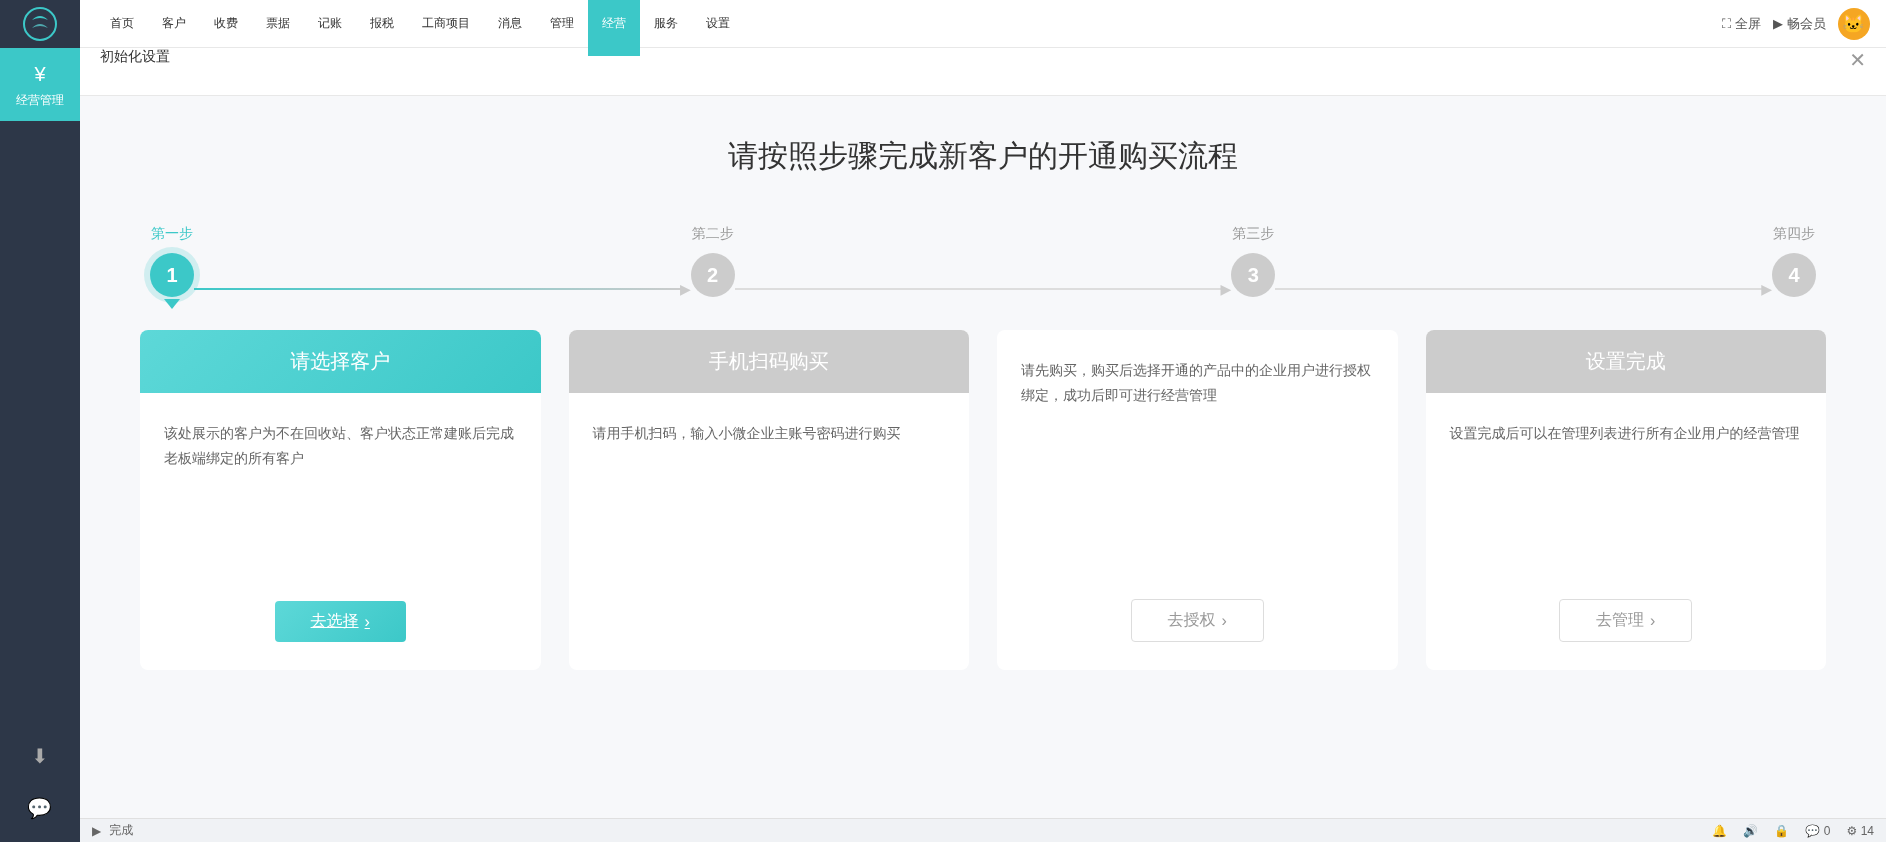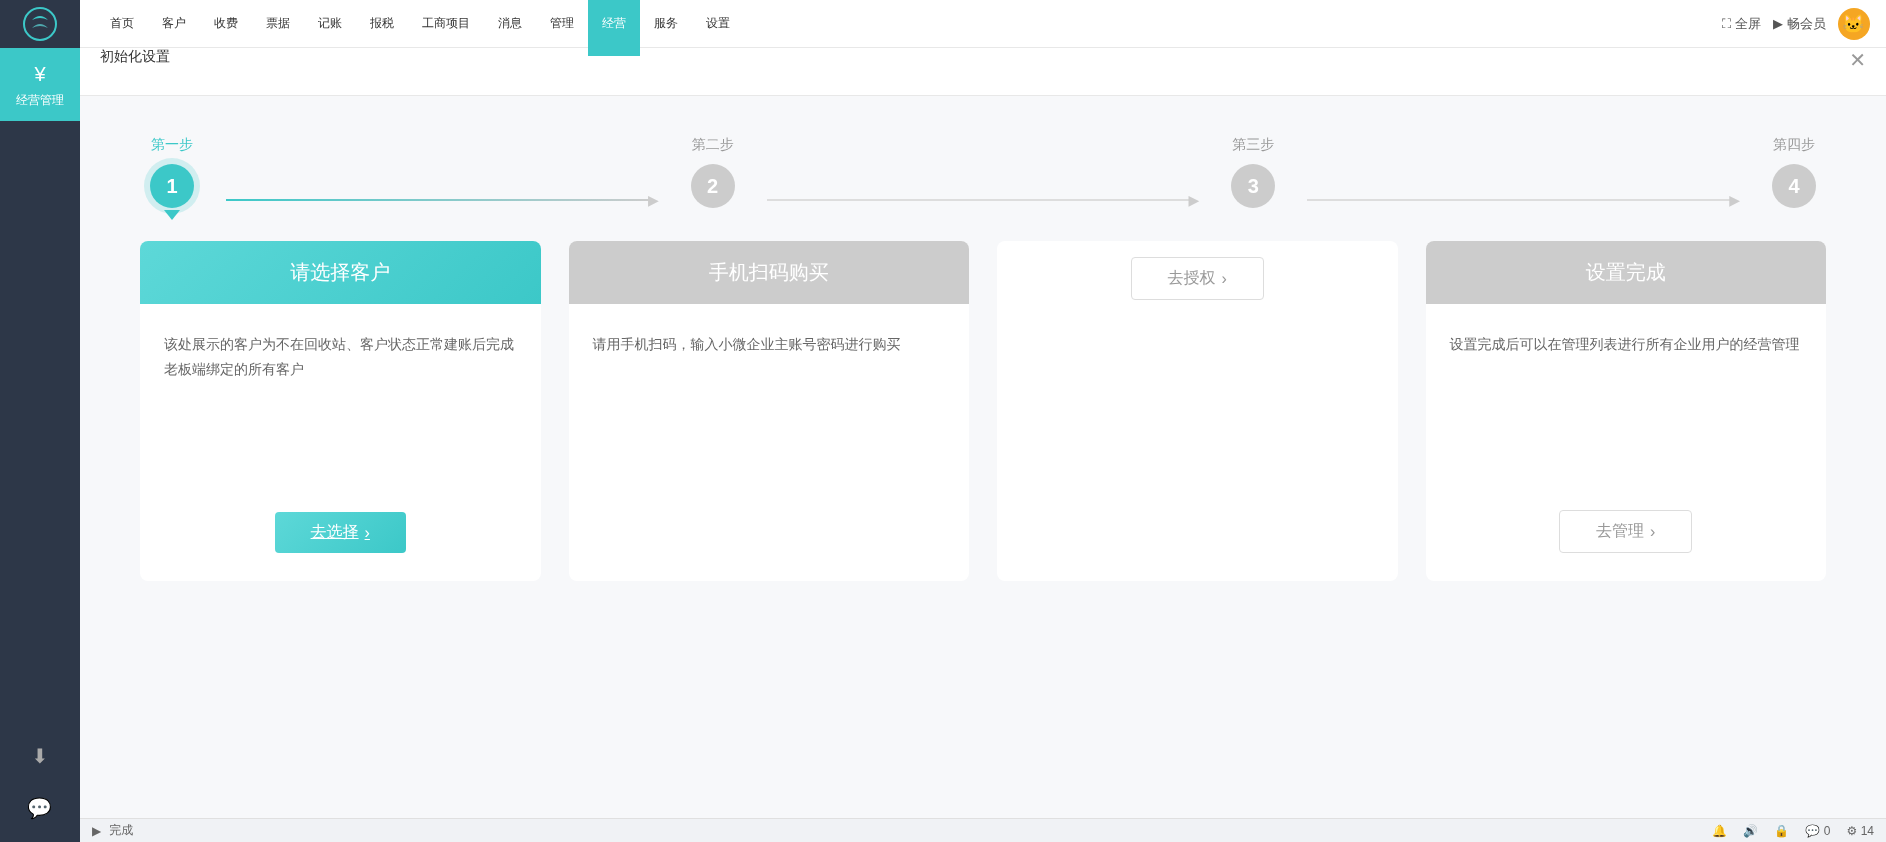--- a/index.html
+++ b/index.html
@@ -257,21 +257,20 @@
       gap: 16px;
       align-items: center;
     }
 
     
     .steps-wrapper {
       display: flex;
       align-items: flex-start;
       padding: 0 10px;
       margin-bottom: 8px;
-      gap: 32px;
     }
     .step-item {
       display: flex;
       flex-direction: column;
       align-items: center;
       min-width: 0;
     }
     .connector-wrapper {
       flex: 1;
       display: flex;
@@ -344,20 +343,21 @@
 </div>
 
 <div class="main-content">
 
   <div class="breadcrumb-bar">
     <span>初始化设置</span>
     <span class="close-btn">✕</span>
   </div>
 
   <div class="page-body">
+    <div class="page-title">请按照步骤完成新客户的开通购买流程</div>
 
     <div class="steps-wrapper">
 
       <div class="step-item">
         <span class="step-label" style="color:#3cc8c8;">第一步</span>
         <div class="step-circle" style="background:#3cc8c8; box-shadow: 0 0 0 6px rgba(60,200,200,0.2);">
           <span>1</span>
         </div>
 
         <div style="width:0;height:0;border-left:8px solid transparent;border-right:8px solid transparent;border-top:10px solid #3cc8c8;margin-top:2px;"></div>
@@ -423,20 +423,23 @@
         </div>
         <div class="card-body">
           <span>请用手机扫码，输入小微企业主账号密码进行购买</span>
         </div>
         <div class="card-footer">
           
         </div>
       </div>
 
       <div class="step-card">
+        <div class="card-body">
+          <span>请先购买，购买后选择开通的产品中的企业用户进行授权绑定，成功后即可进行经营管理</span>
+        </div>
         <div class="card-footer">
           <button class="card-btn inactive-btn">
             <span>去授权</span>
             <span>›</span>
           </button>
         </div>
       </div>
 
       <div class="step-card">
         <div class="card-header inactive-header">

